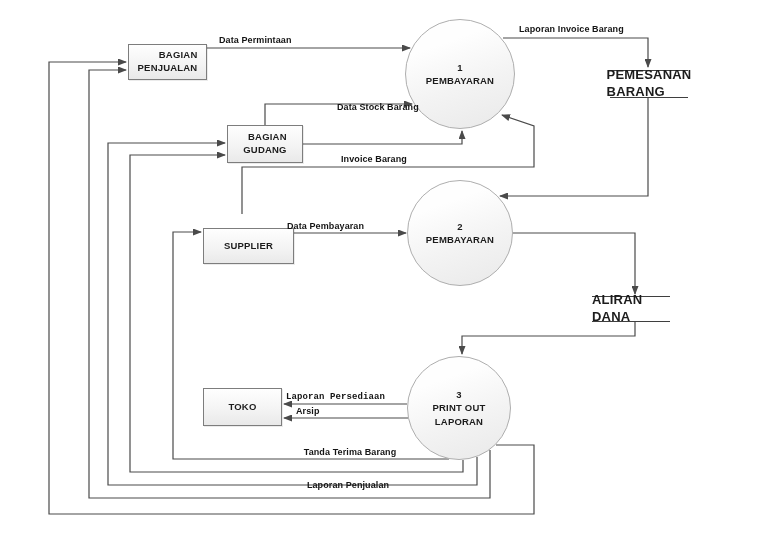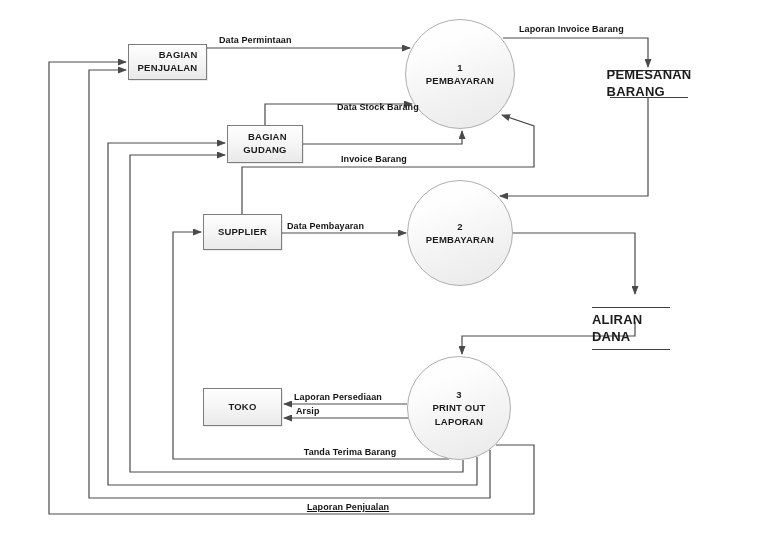--- a/index.html
+++ b/index.html
@@ -67,44 +67,44 @@
       <polyline points="477,457 477,485 108,485 108,143 225,143" marker-end="url(#arr)"></polyline>
       <polyline points="490,450 490,498 89,498 89,70 126,70" marker-end="url(#arr)"></polyline>
       <polyline points="496,445 534,445 534,514 49,514 49,62 126,62" marker-end="url(#arr)"></polyline>
     </g>
   </svg>
 
   <div class="entity" style="left:128px; top:44px; width:79px; height:36px;">BAGIAN
 PENJUALAN</div>
   <div class="entity" style="left:227px; top:125px; width:76px; height:38px;">BAGIAN
 GUDANG</div>
-  <div class="entity" style="left:203px; top:214px; width:79px; height:36px;">SUPPLIER</div>
+  <div class="entity" style="left:203px; top:228px; width:91px; height:36px;">SUPPLIER</div>
   <div class="entity" style="left:203px; top:388px; width:79px; height:38px;">TOKO</div>
 
   <div class="process" style="left:405px; top:19px; width:110px; height:110px;">
     <span class="pnum">1</span>
     <span class="pname">PEMBAYARAN</span>
   </div>
   <div class="process" style="left:407px; top:180px; width:106px; height:106px;">
     <span class="pnum">2</span>
     <span class="pname">PEMBAYARAN</span>
   </div>
   <div class="process" style="left:407px; top:356px; width:104px; height:104px;">
     <span class="pnum">3</span>
     <span class="pname">PRINT OUT
 LAPORAN</span>
   </div>
 
   <div class="datastore" style="left:610px; top:70px; width:78px; height:28px;">PEMESANAN
 BARANG</div>
-  <div class="datastore" style="left:592px; top:296px; width:78px; height:43px;margin-top:11px;">ALIRAN DANA</div>
+  <div class="datastore" style="left:592px; top:296px; width:78px; height:26px;">ALIRAN DANA</div>
 
   <div class="flabel" style="left:219px; top:35px;">Data Permintaan</div>
   <div class="flabel" style="left:519px; top:24px;">Laporan Invoice Barang</div>
   <div class="flabel" style="left:293px; top:102px;margin-left:44px;">Data Stock Barang</div>
   <div class="flabel" style="left:341px; top:154px;">Invoice Barang</div>
   <div class="flabel" style="left:287px; top:221px;">Data Pembayaran</div>
-  <div class="flabel" style="left:294px; top:392px;">Laporan Persediaan</div>
+  <div class="flabel" style="left:286px; top:392px;font-family:Liberation Mono, monospace;">Laporan Persediaan</div>
   <div class="flabel" style="left:296px; top:406px;text-align:right;">Arsip</div>
   <div class="flabel center" style="left:250px; top:447px; width:200px;">Tanda Terima Barang</div>
-  <div class="flabel center" style="left:248px; top:502px; width:200px;text-decoration:underline;">Laporan Penjualan</div>
+  <div class="flabel center" style="left:248px; top:480px; width:200px;">Laporan Penjualan</div>
 
 </div>
 
 </body></html>

